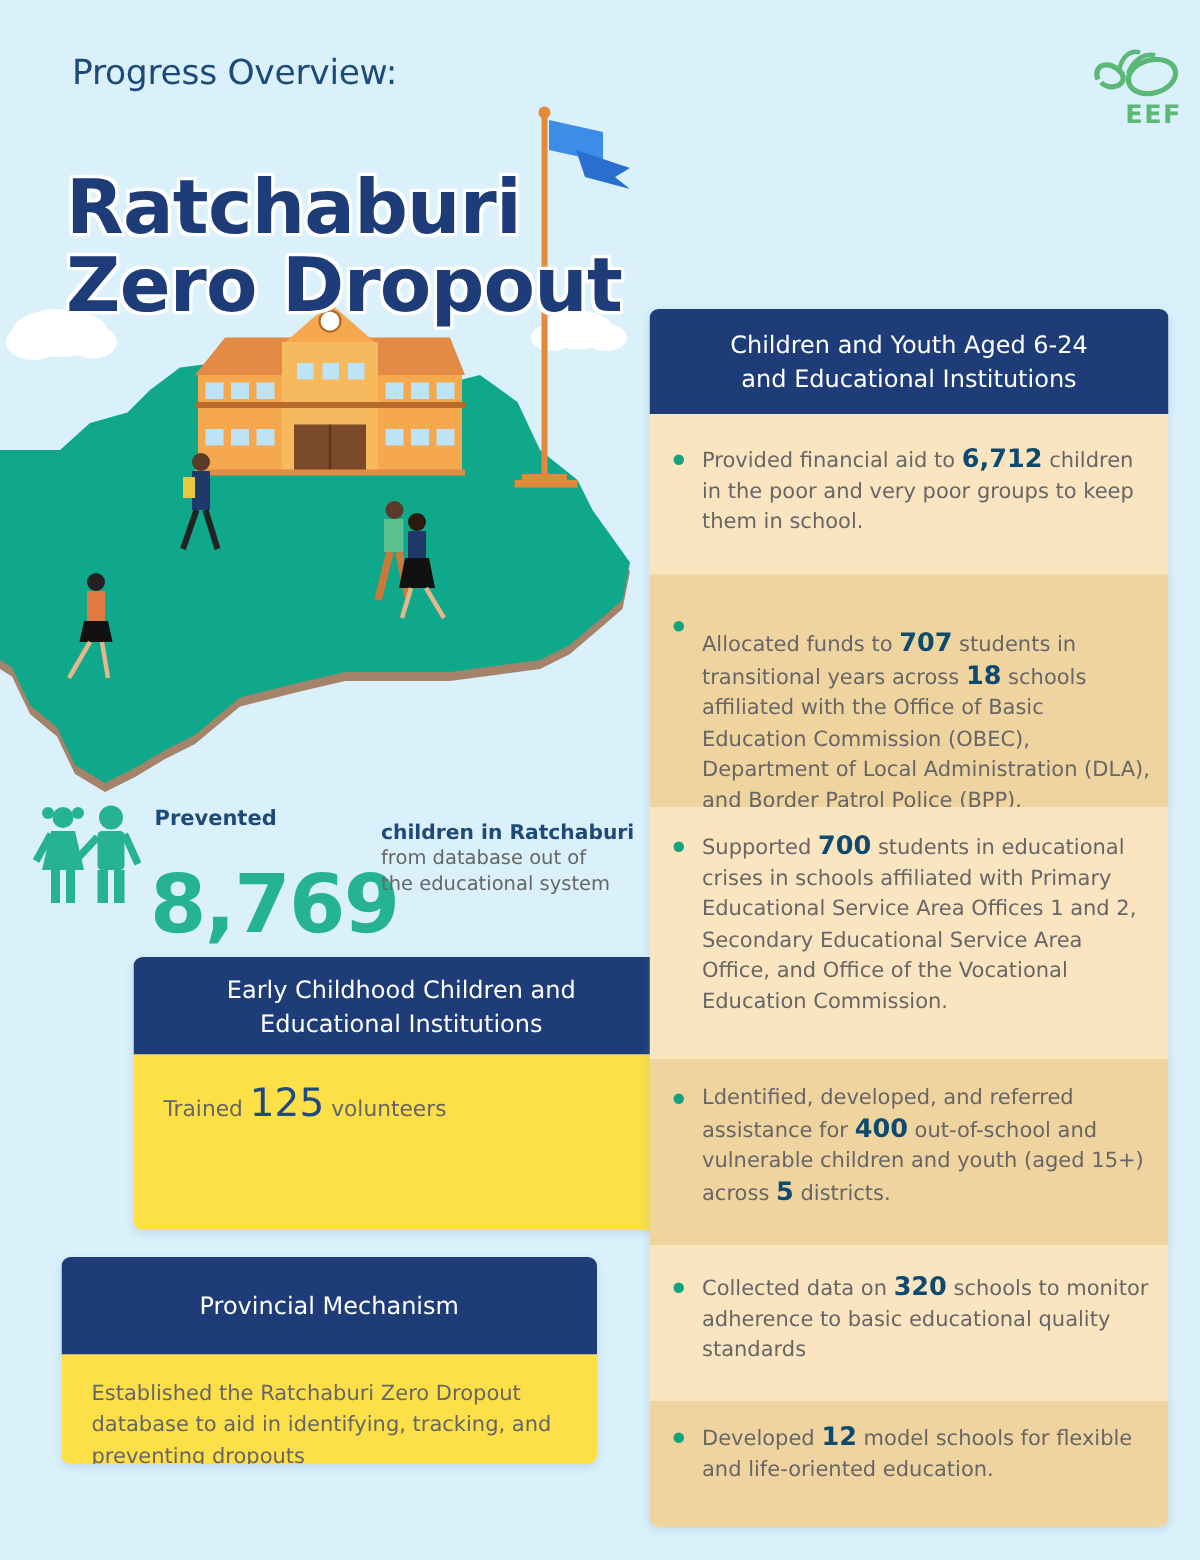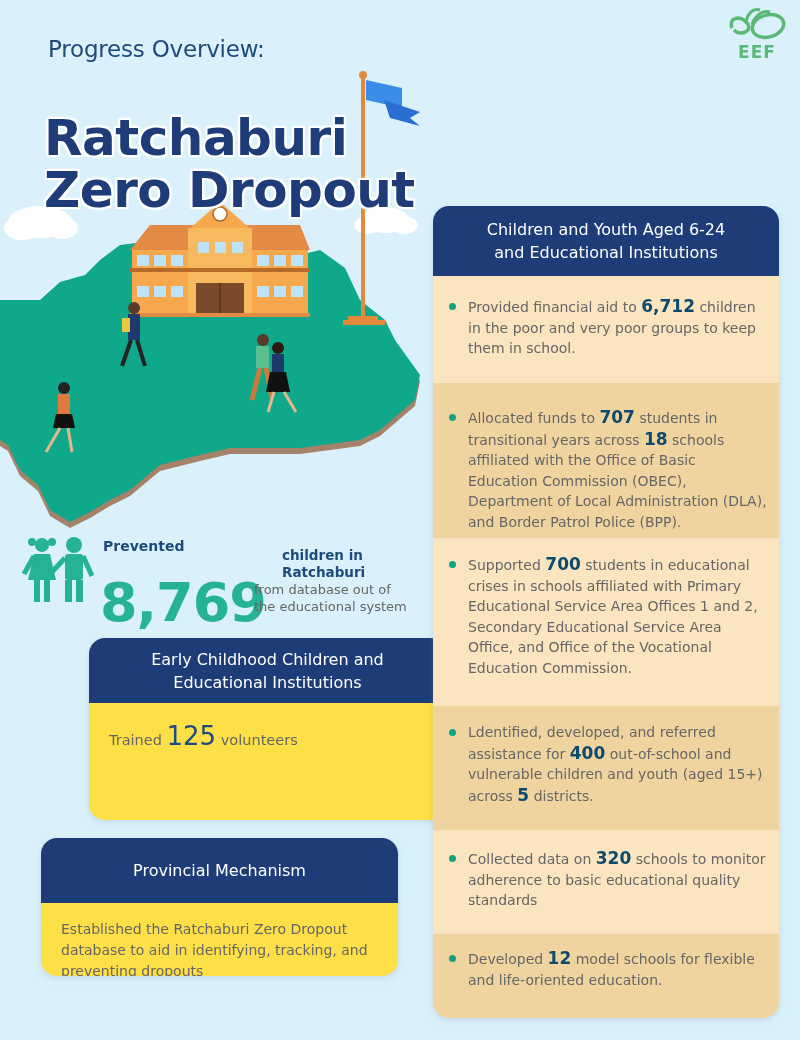--- a/index.html
+++ b/index.html
@@ -21,33 +21,33 @@
   .title {
     left: 44px; top: 80px;
     font-size: 50px; line-height: 52px; font-weight: bold;
     color: #1d3c78;
     text-shadow: 0 0 4px #fff, 0 0 4px #fff, 2px 2px 0 #fff, -2px -2px 0 #fff, 2px -2px 0 #fff, -2px 2px 0 #fff;
     letter-spacing: -0.5px;
     margin-top: 32px;
   }
 
   
-  .logo { left: 726px; top: 4px; width: 62px; height: 60px; text-align: center; }
+  .logo { left: 726px; top: 29px; width: 62px; height: 60px; text-align: right; }
   .logo-text { font-size: 17px; font-weight: bold; color: #5bb877; letter-spacing: 1px; display: block; margin-top: -2px; }
 
   
   .illus { left: 0; top: 70px; width: 430px; height: 460px; }
   .stat-prevented { left: 103px; top: 538px; font-size: 14px; font-weight: bold; color: #1e4a7a; }
   .stat-number { left: 100px; top: 549px; font-size: 54px; line-height: 60px; color: #26b394; font-weight: bold; letter-spacing: -1px; margin-top: 24px; }
   .stat-desc { left: 254px; top: 547px; width: 170px; font-size: 13px; line-height: 17px; color: #666; }
-  .stat-desc .strong { font-weight: bold; color: #1e4a7a; font-size: 13.5px; display: block; margin-left: 28px; }
+  .stat-desc .strong { font-weight: bold; color: #1e4a7a; font-size: 13.5px; display: block; }
 
   
   .card {
-    border-radius: 16px; overflow: hidden;
+    border-radius: 6px; overflow: hidden;
     box-shadow: 0 2px 6px rgba(120,150,170,0.25);
   }
   .card-head {
     background: #1d3c78; color: #fff; text-align: center;
     font-size: 16px; line-height: 23px;
     display: flex; align-items: center; justify-content: center;
   }
   .card-body { background: #fde047; }
 
   .card-early { left: 41px; top: 638px; width: 357px; height: 182px; margin-left: 48px; }
@@ -228,21 +228,21 @@
     </span>
   </div>
 
   <div class="item light" style="height:107px;padding-top:20px;">
     <span class="dot" style="top:27px;"></span>
     <span>Provided financial aid to</span>
     <span class="num">6,712</span>
     <span>children in the poor and very poor groups to keep them in school.</span>
   </div>
 
-  <div class="item dark" style="height:155px;padding-top:24px;">
+  <div class="item dark" style="height:155px;padding-top:36px;">
     <span class="dot" style="top:31px;"></span>
     <span>Allocated funds to</span>
     <span class="num">707</span>
     <span>students in transitional years across</span>
     <span class="num">18</span>
     <span>schools affiliated with the Office of Basic Education Commission (OBEC), Department of Local Administration (DLA), and Border Patrol Police (BPP).</span>
   </div>
 
   <div class="item light" style="height:168px;padding-top:16px;">
     <span class="dot" style="top:23px;"></span>

